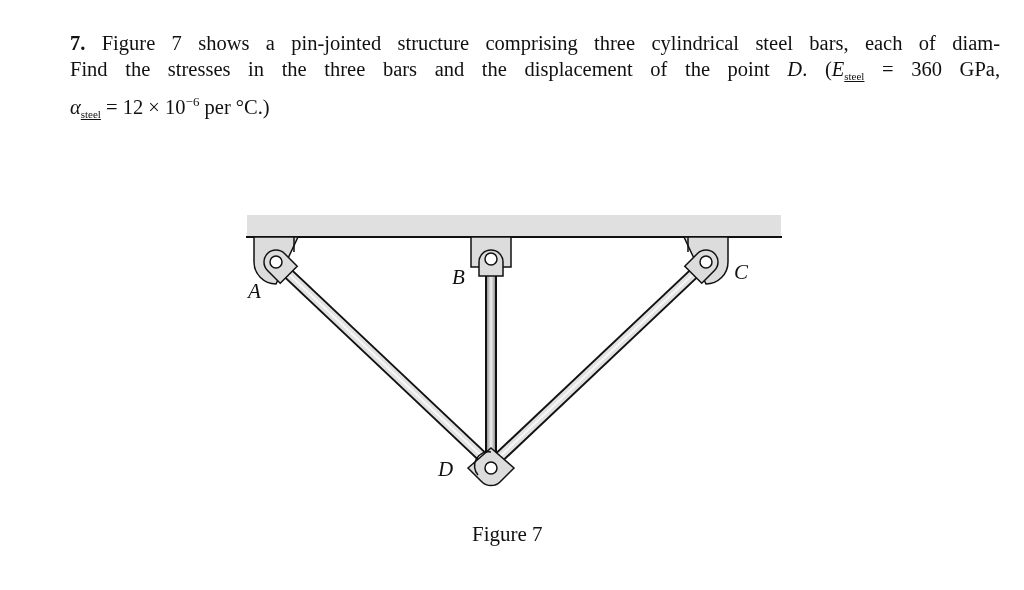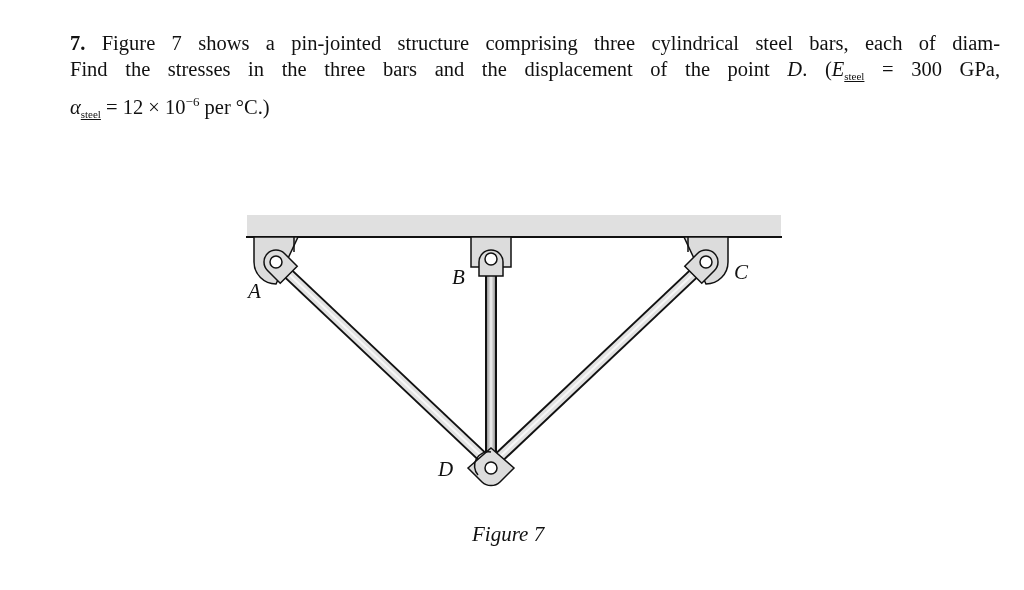--- a/index.html
+++ b/index.html
@@ -11,28 +11,28 @@
     .problem .line.last { text-align-last:left; }
     .num { font-weight:bold; }
     .m { font-style:italic; }
     .hat { position:relative; display:inline-block; }
     .hat::before { content:""; position:absolute; left:2px; right:2px; top:-3px; height:6px;
                    border-top:1.5px solid #111; border-radius:50% 50% 0 0; }
     sub.s { font-size:11px; font-style:normal; vertical-align:-4px;text-decoration:underline; }
     sup.s { font-size:13px; vertical-align:8px; }
     .figure { position:absolute; left:0; top:0; width:1024px; height:590px; pointer-events:none; }
     .label { position:absolute; font-style:italic; font-size:21px; color:#111; }
-    .caption { position:absolute; left:472px; top:522px; font-style:italic; font-size:21px; }
+    .caption { position:absolute; left:472px; top:522px; font-size:21px; }
   </style>
 </head>
 <body>
 
 <div class="problem">
   <span class="line"><span class="num">7.</span> <span>Figure 7 shows a pin-jointed structure comprising three cylindrical steel bars, each of diam-</span></span>
-  <span class="line"><span>Find the stresses in the three bars and the displacement of the point </span><span class="m">D</span><span>.  (</span><span class="m">E</span><sub class="s">steel</sub><span> = 300 GPa,</span></span>
+  <span class="line"><span>Find the stresses in the three bars and the displacement of the point </span><span class="m">D</span><span>.  (</span><span class="m">E</span><sub class="s">steel</sub><span> = 360 GPa,</span></span>
   <span class="line last"><span class="m">α</span><sub class="s">steel</sub><span> = 12 × 10</span><sup class="s">−6</sup><span> per °C.)</span></span>
 </div>
 
 <svg class="figure" width="1024" height="590" viewBox="0 0 1024 590">
   <defs>
     <linearGradient id="barGradV" x1="0" y1="0" x2="1" y2="0">
       <stop offset="0" stop-color="#9a9a9a"></stop>
       <stop offset="0.5" stop-color="#f2f2f2"></stop>
       <stop offset="1" stop-color="#9a9a9a"></stop>
     </linearGradient>

